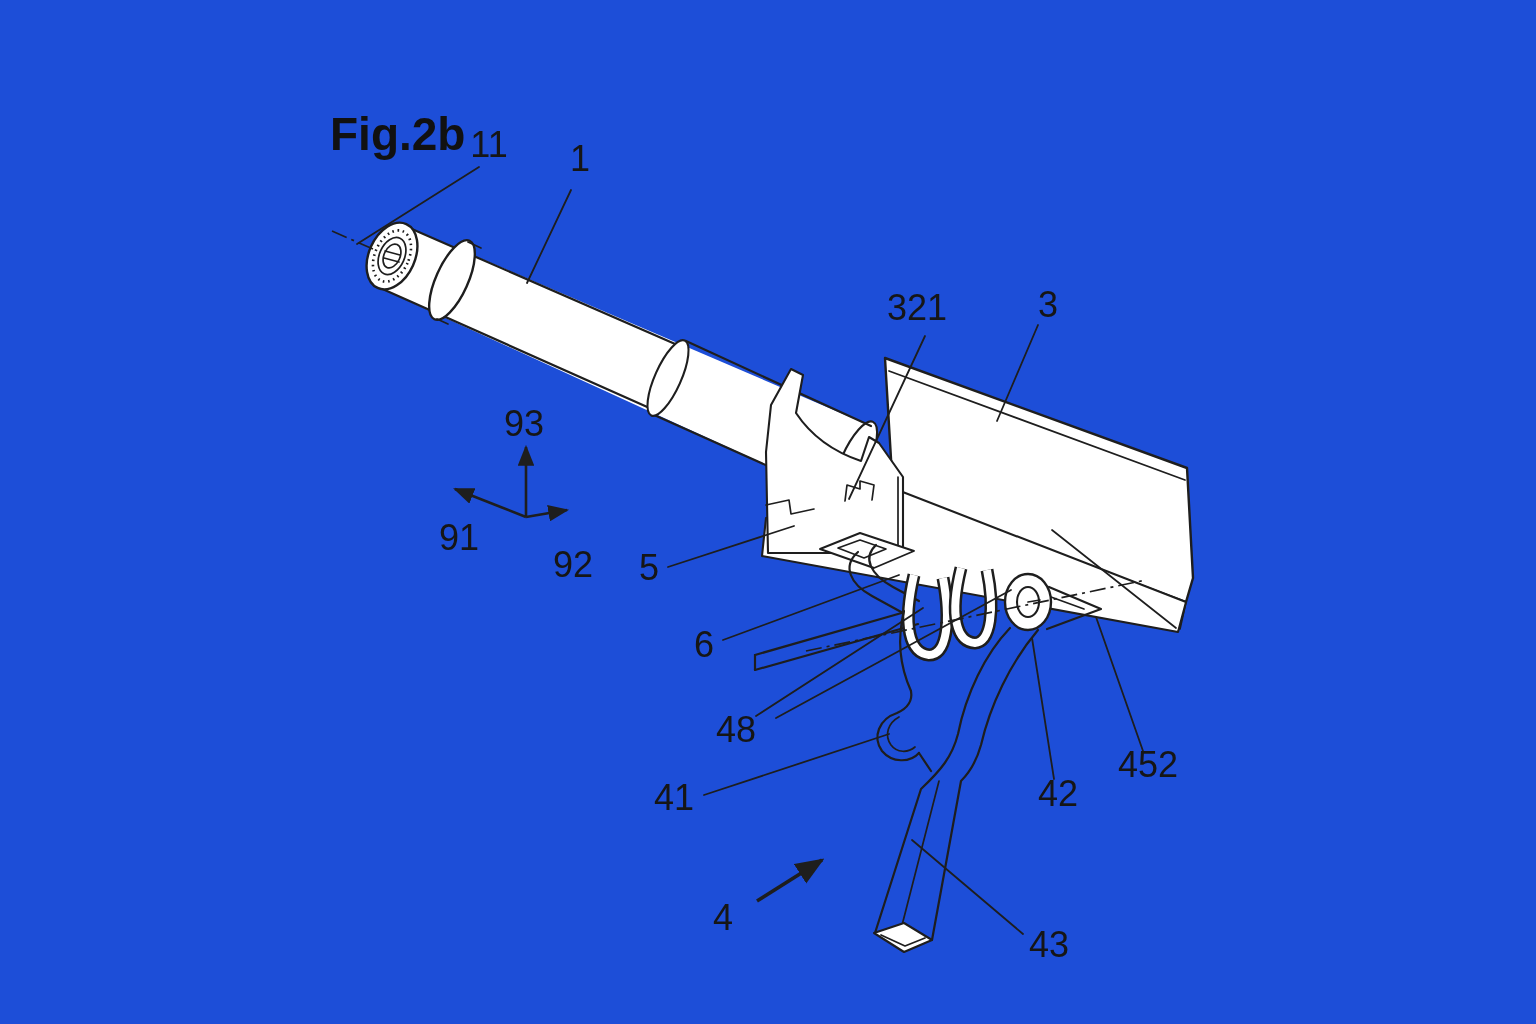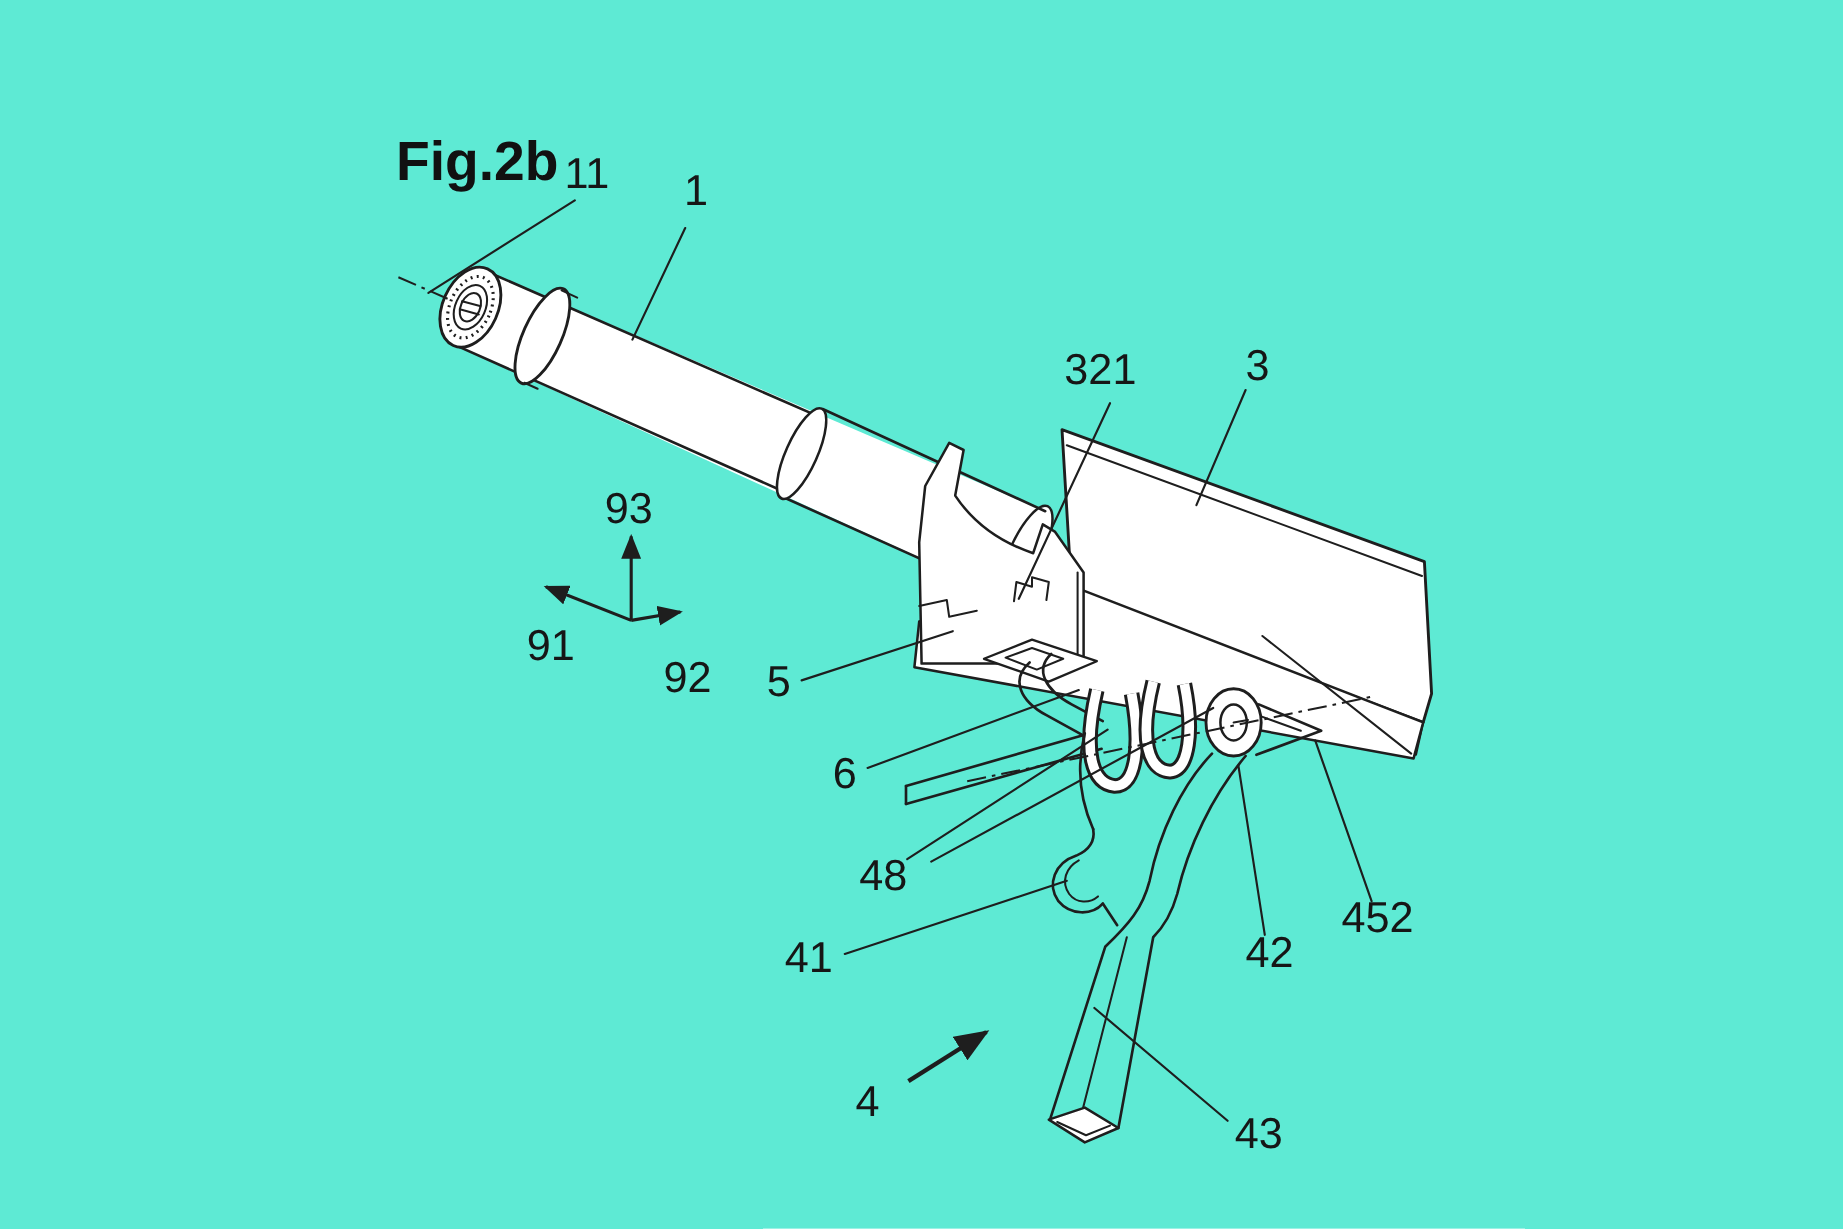--- a/index.html
+++ b/index.html
@@ -4,21 +4,21 @@
 <style>
   html, body {
     margin: 0;
     padding: 0;
     background: #ffffff;
   }
   .stage {
     position: relative;
     width: 1536px;
     height: 1024px;
-    background: #5eead4;
+    background: #1d4ed8;
     overflow: hidden;
     font-family: "Liberation Sans", sans-serif;
   }
   svg { display: block; }
   .outline  { fill: #ffffff; stroke: #1e1e1e; stroke-width: 2.4; stroke-linejoin: round; }
   .outline2 { fill: #ffffff; stroke: #1e1e1e; stroke-width: 2.1; stroke-linejoin: round; }
   .line     { fill: none;    stroke: #1e1e1e; stroke-width: 2.2; stroke-linejoin: round; stroke-linecap: round; }
   .thin     { fill: none;    stroke: #1e1e1e; stroke-width: 1.7; stroke-linejoin: round; stroke-linecap: round; }
   .leader   { fill: none;    stroke: #1e1e1e; stroke-width: 1.8; stroke-linecap: round; }
   .dashdot  { fill: none;    stroke: #1e1e1e; stroke-width: 1.7; stroke-dasharray: 16 5 3 5; }

